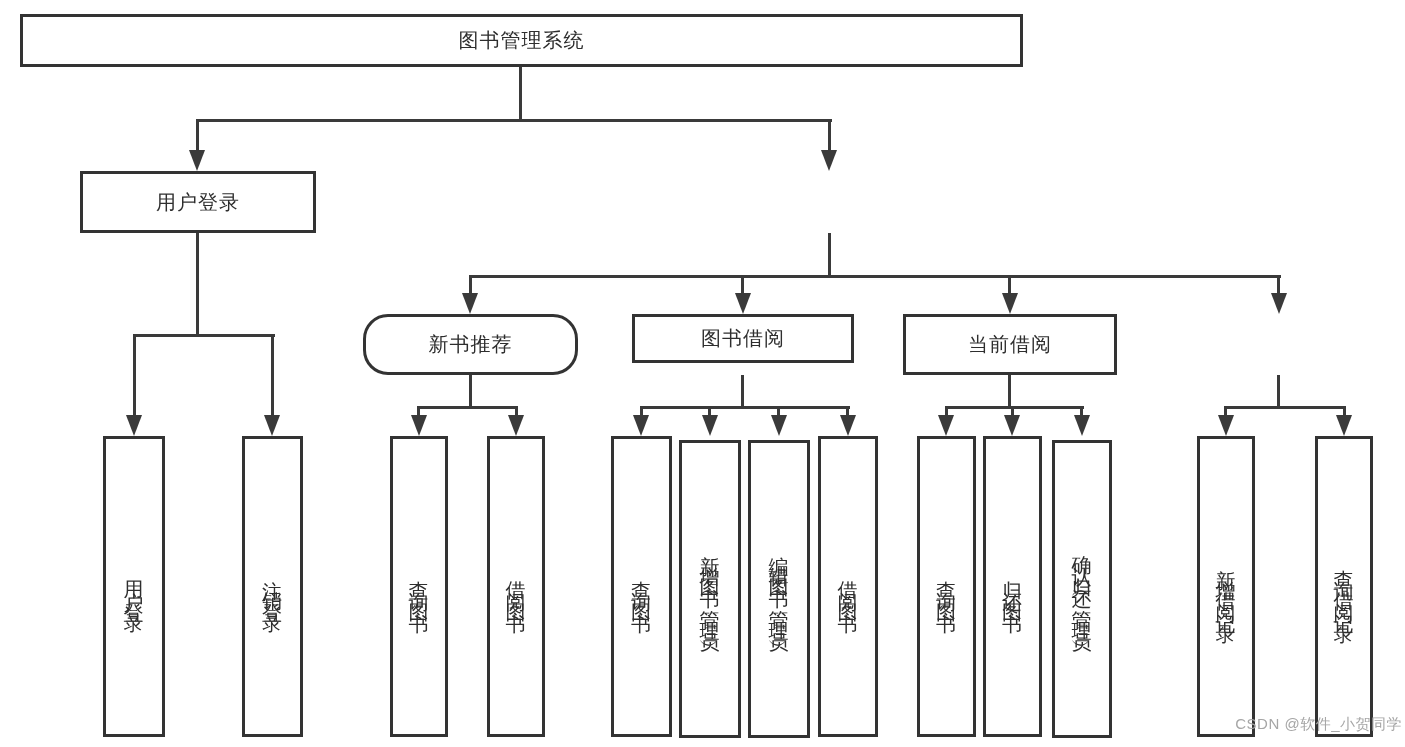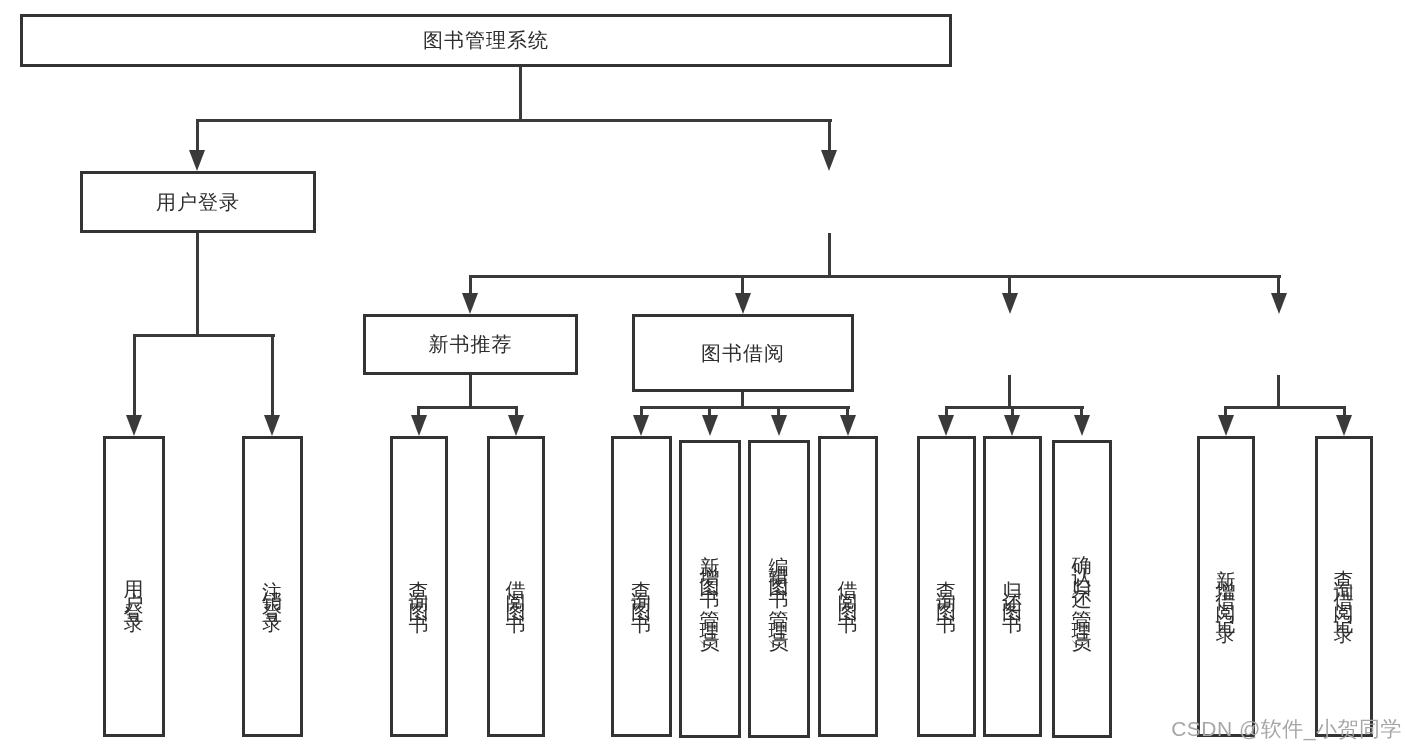--- a/index.html
+++ b/index.html
@@ -10,21 +10,21 @@
   }
   html,body{margin:0;padding:0;background:#ffffff;}
   body{font-family:"Liberation Sans","DejaVu Sans",sans-serif;}
   .canvas{position:relative;width:1405px;height:747px;background:#ffffff;overflow:hidden;}
   .ln{position:absolute;background:var(--line);}
   .ar{position:absolute;width:0;height:0;border-left:8px solid transparent;border-right:8px solid transparent;border-top:21px solid var(--line);}
   .box{position:absolute;background:#ffffff;border:3px solid var(--border);box-sizing:border-box;
        display:flex;align-items:center;justify-content:center;color:var(--text);}
   .hbox{font-size:20px;letter-spacing:1px;}
   .vbox span{writing-mode:vertical-rl;letter-spacing:11px;font-size:20px;line-height:1;white-space:nowrap;}
-  .watermark{position:absolute;top:715px;right:3px;font-size:21px;color:var(--wm);letter-spacing:0.5px;}
+  .watermark{position:absolute;top:715px;right:3px;font-size:15px;color:var(--wm);letter-spacing:0.5px;}
 </style>
 </head>
 <body>
 
 <div class="canvas">
 
   <div class="ln" style="left:519px;top:67px;width:3px;height:54px;"></div>
   <div class="ln" style="left:196px;top:119px;width:636px;height:3px;"></div>
   <div class="ln" style="left:196px;top:119px;width:3px;height:33px;"></div>
   <div class="ln" style="left:828px;top:119px;width:3px;height:33px;"></div>
@@ -76,33 +76,36 @@
   <div class="ar" style="left:1004px;top:415px;"></div>
   <div class="ar" style="left:1074px;top:415px;"></div>
 
   <div class="ln" style="left:1277px;top:375px;width:3px;height:34px;"></div>
   <div class="ln" style="left:1224px;top:406px;width:122px;height:3px;"></div>
   <div class="ln" style="left:1224px;top:406px;width:3px;height:12px;"></div>
   <div class="ln" style="left:1343px;top:406px;width:3px;height:12px;"></div>
   <div class="ar" style="left:1218px;top:415px;"></div>
   <div class="ar" style="left:1336px;top:415px;"></div>
 
-  <div class="box hbox" style="left:20px;top:14px;width:932px;height:53px;align-items:center;">
+  <div class="box hbox" style="left:20px;top:14px;width:1003px;height:53px;align-items:center;">
     <span>图书管理系统</span>
   </div>
 
   <div class="box hbox" style="left:80px;top:171px;width:236px;height:62px;">
     <span>用户登录</span>
   </div>
 
-  <div class="box hbox" style="left:363px;top:314px;width:215px;height:61px;">
+  <div class="box hbox" style="left:363px;top:314px;width:215px;height:61px;border-radius:25px;">
     <span>新书推荐</span>
   </div>
-  <div class="box hbox" style="left:632px;top:314px;width:222px;height:78px;">
+  <div class="box hbox" style="left:632px;top:314px;width:222px;height:49px;">
     <span>图书借阅</span>
+  </div>
+  <div class="box hbox" style="left:903px;top:314px;width:214px;height:61px;">
+    <span>当前借阅</span>
   </div>
 
   <div class="box vbox" style="left:103px;top:436px;width:62px;height:301px;">
     <span>用户登录</span>
   </div>
   <div class="box vbox" style="left:242px;top:436px;width:61px;height:301px;">
     <span>注销登录</span>
   </div>
 
   <div class="box vbox" style="left:390px;top:436px;width:58px;height:301px;">

